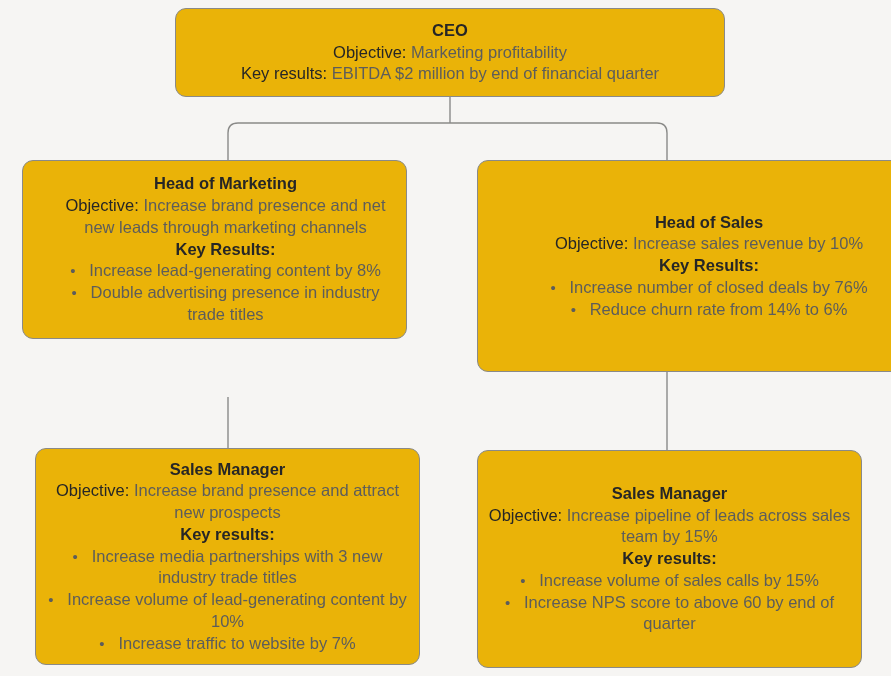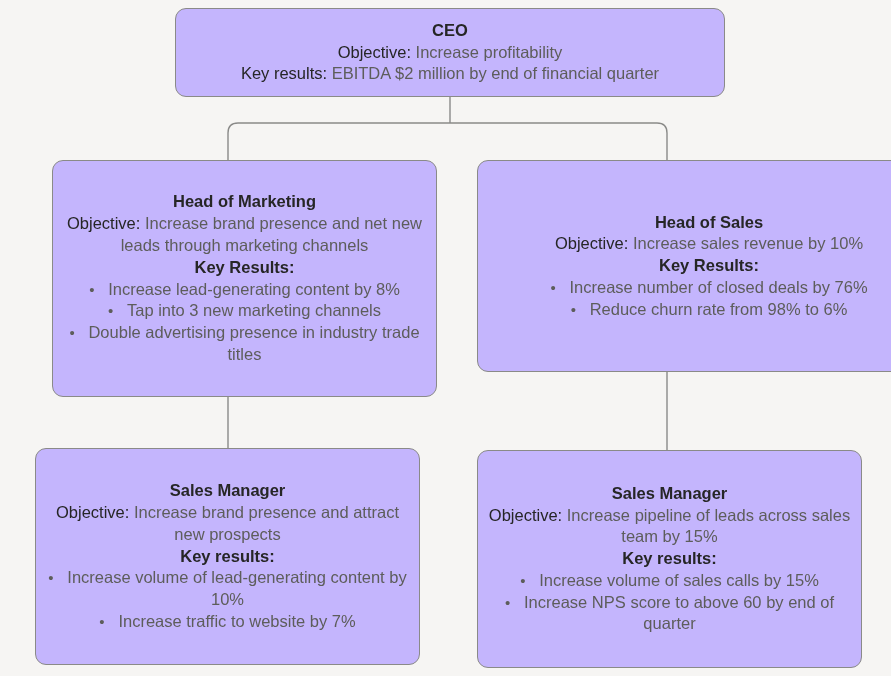--- a/index.html
+++ b/index.html
@@ -28,21 +28,21 @@
     position: absolute;
     left: 0; top: 0;
     width: 891px;
     height: 676px;
     pointer-events: none;
   }
 
   .node-box {
     position: absolute;
     box-sizing: border-box;
-    background: #c4b5fd;
+    background: #eab308;
     border: 1px solid #8a8a88;
     border-radius: 11px;
     display: flex;
     flex-direction: column;
     justify-content: center;
     align-items: center;
     text-align: center;
     padding: 6px 10px;
   }
 
@@ -92,21 +92,21 @@
     position: relative;
   }
 
   .kr-item .bullet {
     font-size: 15px;
     color: #5d5d5b;
   }
 
   
   #node-ceo        { left: 175px; top: 8px;   width: 550px; height: 89px; }
-  #node-marketing  { left: 52px;  top: 160px; width: 385px; height: 237px; }
+  #node-marketing  { left: 22px;  top: 160px; width: 385px; height: 179px; padding-left: 32px; }
   #node-sales      { left: 477px; top: 160px; width: 464px; height: 212px; }
   #node-sm-left    { left: 35px;  top: 448px; width: 385px; height: 217px; }
   #node-sm-right   { left: 477px; top: 450px; width: 385px; height: 218px; }
 </style>
 </head>
 <body>
 
 <div id="chart-canvas">
 
   <svg class="connector-layer" width="891" height="676" viewBox="0 0 891 676" fill="none">
@@ -115,50 +115,50 @@
 
     <path d="M 228 160 L 228 133 Q 228 123 238 123 L 657 123 Q 667 123 667 133 L 667 160" stroke="#8a8a88" stroke-width="1.4"></path>
 
     <path d="M 228 397 L 228 448" stroke="#8a8a88" stroke-width="1.4"></path>
 
     <path d="M 667 372 L 667 450" stroke="#8a8a88" stroke-width="1.4"></path>
   </svg>
 
   <div class="node-box" id="node-ceo">
     <p class="node-title">CEO</p>
-    <p class="node-line"><b class="label-strong">Objective:</b> <span>Increase profitability</span></p>
+    <p class="node-line"><b class="label-strong">Objective:</b> <span>Marketing profitability</span></p>
     <p class="node-line"><b class="label-strong">Key results:</b> <span>EBITDA $2 million by end of financial quarter</span></p>
   </div>
 
   <div class="node-box" id="node-marketing">
     <p class="node-title">Head of Marketing</p>
     <p class="node-line"><b class="label-strong">Objective:</b> <span>Increase brand presence and net new leads through marketing channels</span></p>
     <p class="kr-heading">Key Results:</p>
     <ul class="kr-list">
       <li class="kr-item"><span class="bullet">•</span>&nbsp;&nbsp;&nbsp;<span>Increase lead-generating content by 8%</span></li>
-      <li class="kr-item"><span class="bullet">•</span>&nbsp;&nbsp;&nbsp;<span>Tap into 3 new marketing channels</span></li>
       <li class="kr-item"><span class="bullet">•</span>&nbsp;&nbsp;&nbsp;<span>Double advertising presence in industry trade titles</span></li>
     </ul>
   </div>
 
   <div class="node-box" id="node-sales">
     <p class="node-title">Head of Sales</p>
     <p class="node-line"><b class="label-strong">Objective:</b> <span>Increase sales revenue by 10%</span></p>
     <p class="kr-heading">Key Results:</p>
     <ul class="kr-list">
       <li class="kr-item"><span class="bullet">•</span>&nbsp;&nbsp;&nbsp;<span>Increase number of closed deals by 76%</span></li>
-      <li class="kr-item"><span class="bullet">•</span>&nbsp;&nbsp;&nbsp;<span>Reduce churn rate from 98% to 6%</span></li>
+      <li class="kr-item"><span class="bullet">•</span>&nbsp;&nbsp;&nbsp;<span>Reduce churn rate from 14% to 6%</span></li>
     </ul>
   </div>
 
   <div class="node-box" id="node-sm-left">
     <p class="node-title">Sales Manager</p>
     <p class="node-line"><b class="label-strong">Objective:</b> <span>Increase brand presence and attract new prospects</span></p>
     <p class="kr-heading">Key results:</p>
     <ul class="kr-list">
+      <li class="kr-item"><span class="bullet">•</span>&nbsp;&nbsp;&nbsp;<span>Increase media partnerships with 3 new industry trade titles</span></li>
       <li class="kr-item"><span class="bullet">•</span>&nbsp;&nbsp;&nbsp;<span>Increase volume of lead-generating content by 10%</span></li>
       <li class="kr-item"><span class="bullet">•</span>&nbsp;&nbsp;&nbsp;<span>Increase traffic to website by 7%</span></li>
     </ul>
   </div>
 
   <div class="node-box" id="node-sm-right">
     <p class="node-title">Sales Manager</p>
     <p class="node-line"><b class="label-strong">Objective:</b> <span>Increase pipeline of leads across sales team by 15%</span></p>
     <p class="kr-heading">Key results:</p>
     <ul class="kr-list">

